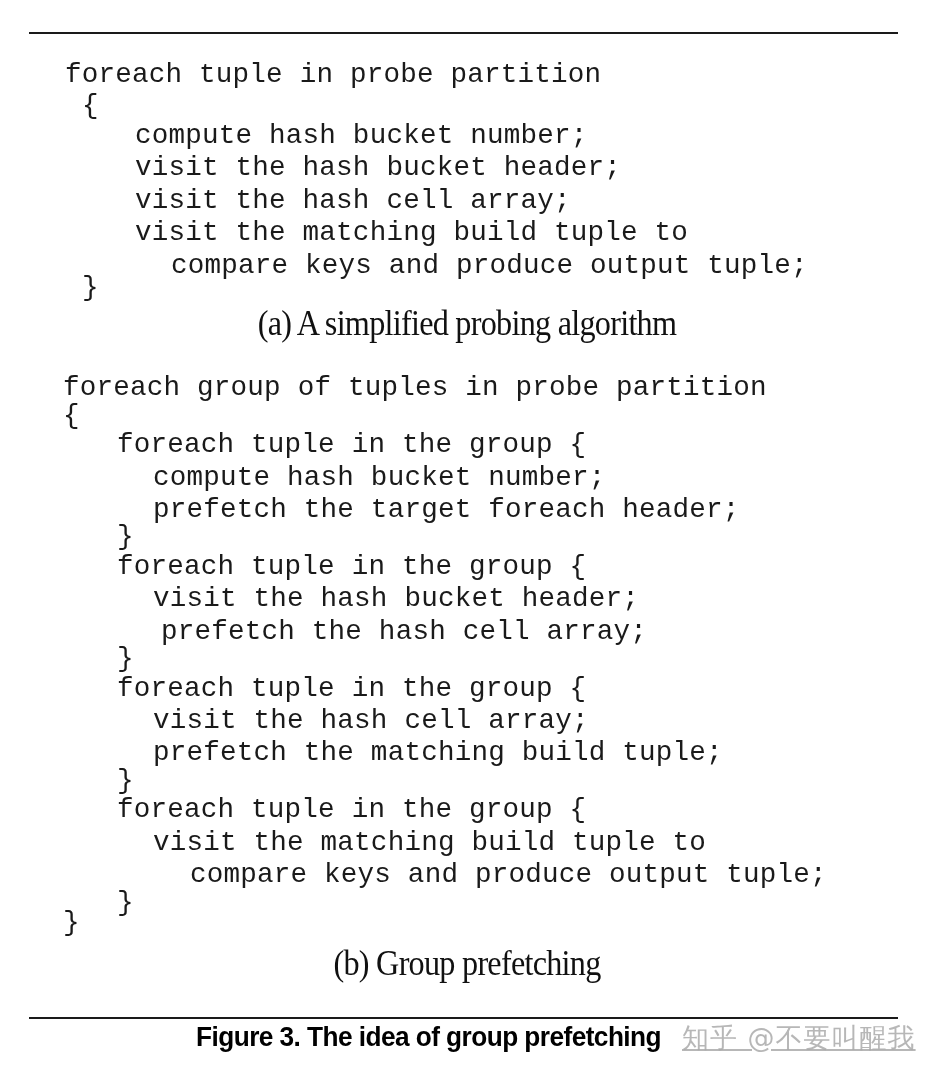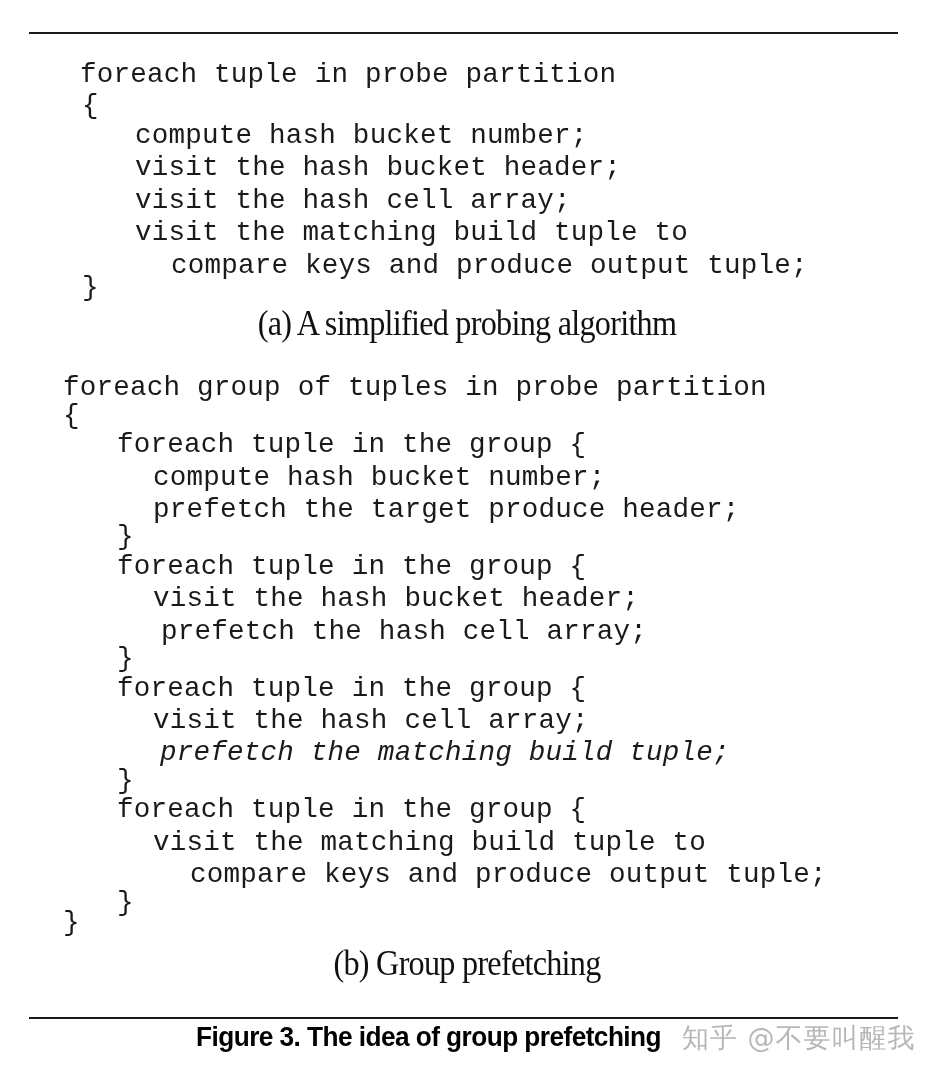--- a/index.html
+++ b/index.html
@@ -23,54 +23,54 @@
   .fig-caption {
     position: absolute; left: 196px; top: 1020px;
     font-family: "Liberation Sans", "DejaVu Sans", sans-serif;
     font-weight: bold; font-size: 28.5px; color: #000;
     white-space: nowrap; letter-spacing: -0.6px;
     transform-origin: left top; transform: scaleX(0.92);
   }
   .watermark {
     position: absolute; left: 682px; top: 1020px;
     font-family: "DejaVu Sans", sans-serif; font-size: 27px;
-    color: rgba(170,170,170,0.85); white-space: nowrap; letter-spacing: 1px;
+    color: rgba(170,170,170,0.85); white-space: nowrap; letter-spacing: 1px; text-decoration: underline;
   }
 </style>
 </head>
 <body>
 
 <div class="rule" style="top:32px;"></div>
 
 <div>
-  <div class="code" style="left:80px; top:61px;">foreach tuple in probe partition</div>
+  <div class="code" style="left:65px; top:61px;">foreach tuple in probe partition</div>
   <div class="code" style="left:82px; top:92px;">{</div>
   <div class="code" style="left:135px; top:122px;">compute hash bucket number;</div>
   <div class="code" style="left:135px; top:154px;">visit the hash bucket header;</div>
   <div class="code" style="left:135px; top:187px;">visit the hash cell array;</div>
   <div class="code" style="left:135px; top:219px;">visit the matching build tuple to</div>
   <div class="code" style="left:171px; top:252px;">compare keys and produce output tuple;</div>
   <div class="code" style="left:82px; top:274px;">}</div>
 </div>
 <div class="caption" style="top:304px;">(a) A simplified probing algorithm</div>
 
 <div>
   <div class="code" style="left:63px; top:374px;font-family:Liberation Mono, monospace;">foreach group of tuples in probe partition</div>
   <div class="code" style="left:63px; top:402px;">{</div>
   <div class="code" style="left:117px; top:431px;">foreach tuple in the group {</div>
   <div class="code" style="left:153px; top:464px;">compute hash bucket number;</div>
-  <div class="code" style="left:153px; top:496px;">prefetch the target produce header;</div>
+  <div class="code" style="left:153px; top:496px;">prefetch the target foreach header;</div>
   <div class="code" style="left:117px; top:523px;">}</div>
   <div class="code" style="left:117px; top:553px;">foreach tuple in the group {</div>
   <div class="code" style="left:153px; top:585px;">visit the hash bucket header;</div>
   <div class="code" style="left:153px; top:618px;margin-left:8px;">prefetch the hash cell array;</div>
   <div class="code" style="left:117px; top:645px;">}</div>
   <div class="code" style="left:117px; top:675px;">foreach tuple in the group {</div>
   <div class="code" style="left:153px; top:707px;">visit the hash cell array;</div>
-  <div class="code" style="left:160px; top:739px;font-style:italic;">prefetch the matching build tuple;</div>
+  <div class="code" style="left:153px; top:739px;">prefetch the matching build tuple;</div>
   <div class="code" style="left:117px; top:767px;">}</div>
   <div class="code" style="left:117px; top:796px;">foreach tuple in the group {</div>
   <div class="code" style="left:153px; top:829px;">visit the matching build tuple to</div>
   <div class="code" style="left:190px; top:861px;">compare keys and produce output tuple;</div>
   <div class="code" style="left:117px; top:889px;">}</div>
   <div class="code" style="left:63px; top:909px;">}</div>
 </div>
 <div class="caption" style="top:944px;">(b) Group prefetching</div>
 
 <div class="rule" style="top:1017px;"></div>

